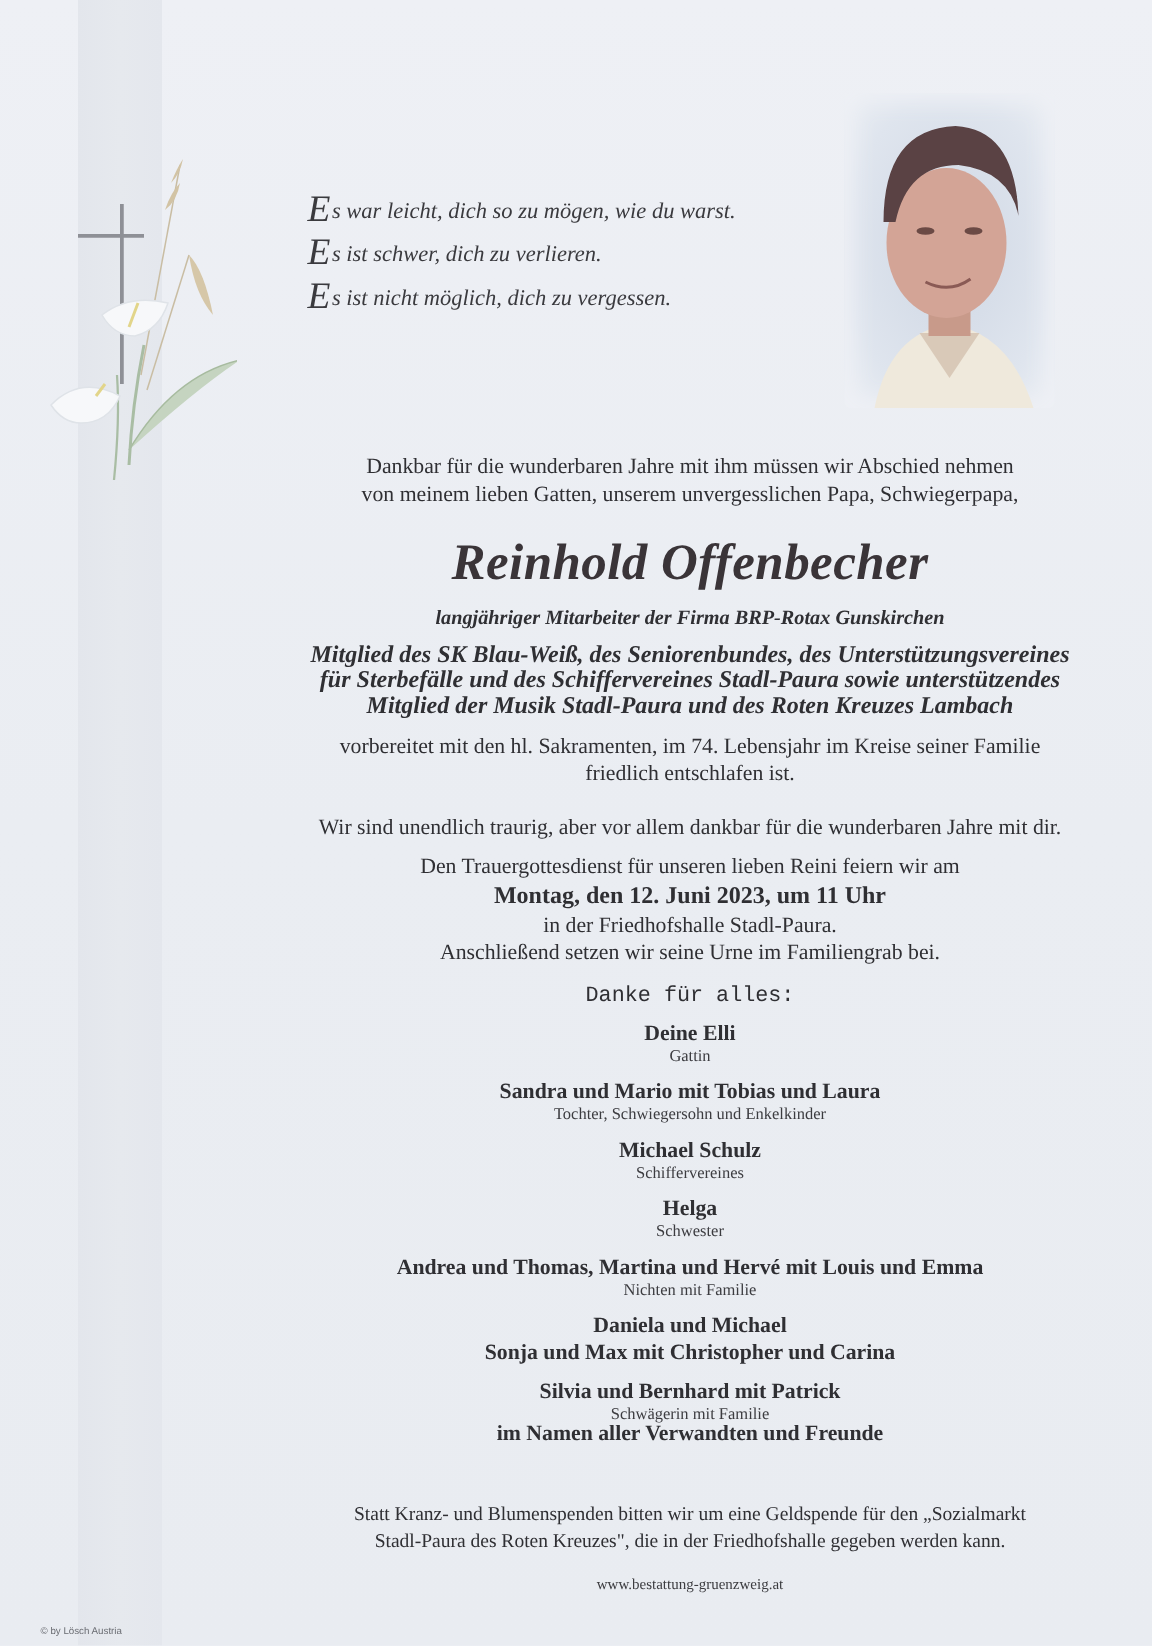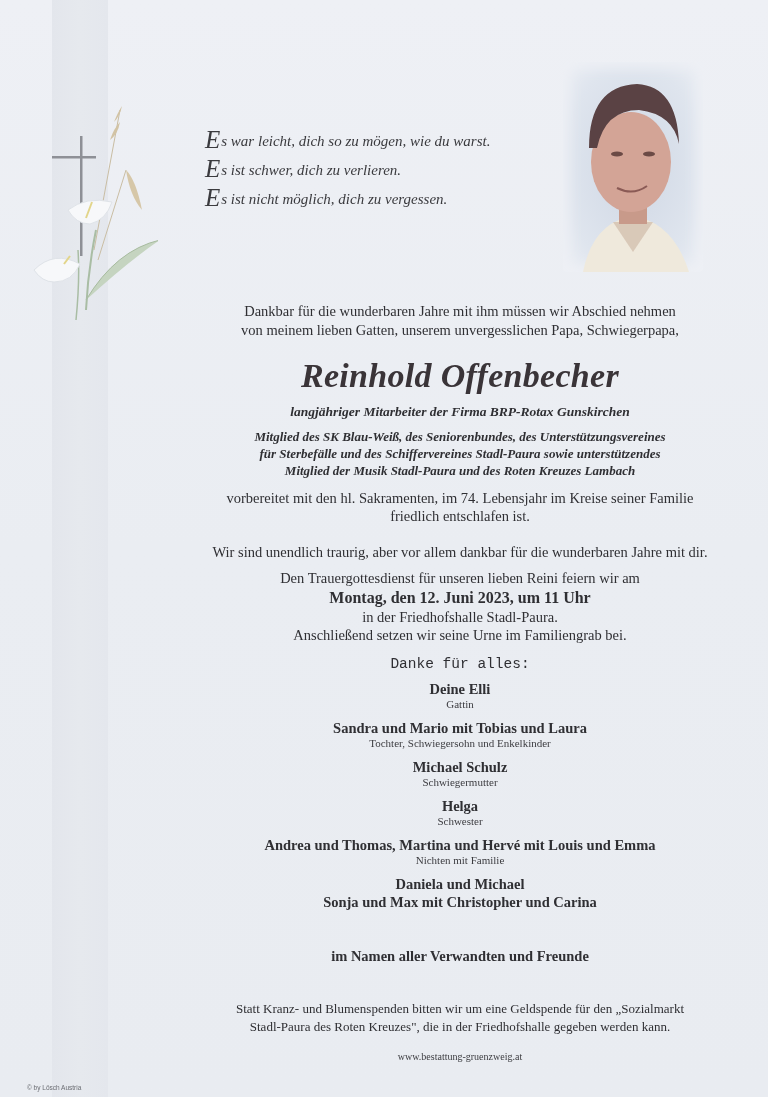--- a/index.html
+++ b/index.html
@@ -27,21 +27,21 @@
       position: absolute; left: 563px; top: 62px; width: 140px; height: 210px;
       border-radius: 4px;
       background: radial-gradient(ellipse at 50% 50%, #cfd7e4 0%, #dfe5ee 70%, #eceff4 100%);
       box-shadow: 0 0 14px 6px #eef0f5 inset;
       overflow: hidden;
     }
     .center { position: absolute; left: 160px; width: 600px; text-align: center; }
     .intro { top: 302px; font-size: 14.5px; line-height: 19px; }
     .name { top: 357px; font-size: 34px; font-weight: bold; font-style: italic; color: #3a3438; letter-spacing: 0.3px; }
     .employer { top: 404px; font-size: 13.5px; font-weight: bold; font-style: italic; }
-    .member { top: 428px; font-size: 13px; font-weight: bold; font-style: italic; line-height: 17px; }
+    .member { top: 428px; font-size: 16px; font-weight: bold; font-style: italic; line-height: 17px; }
     .death { top: 490px; font-size: 14.5px; line-height: 17.5px; }
     .sad { top: 544px; font-size: 14.5px; }
     .service { top: 569px; font-size: 14.5px; line-height: 18px; }
     .service .bold { font-weight: bold; font-size: 16px; line-height: 21px; }
     .thanks { top: 656px; font-size: 14.5px; font-family: Liberation Mono, monospace; }
     .mourners { top: 680px; }
     .mourner { margin-bottom: 8px; }
     .mourner .names { font-weight: bold; font-size: 14.5px; line-height: 18px; }
     .mourner .rel { font-size: 11px; line-height: 13px; color: #3c3c40; }
     .closing { top: 948px; font-size: 14.5px; font-weight: bold; }
@@ -131,33 +131,37 @@
     <div class="mourner">
       <div class="names">Deine Elli</div>
       <div class="rel">Gattin</div>
     </div>
     <div class="mourner">
       <div class="names">Sandra und Mario mit Tobias und Laura</div>
       <div class="rel">Tochter, Schwiegersohn und Enkelkinder</div>
     </div>
     <div class="mourner">
       <div class="names">Michael Schulz</div>
-      <div class="rel">Schwiegermutter</div>
+      <div class="rel">Schiffervereines</div>
     </div>
     <div class="mourner">
       <div class="names">Helga</div>
       <div class="rel">Schwester</div>
     </div>
     <div class="mourner">
       <div class="names">Andrea und Thomas, Martina und Hervé mit Louis und Emma</div>
       <div class="rel">Nichten mit Familie</div>
     </div>
     <div class="mourner">
       <div class="names">Daniela und Michael</div>
       <div class="names">Sonja und Max mit Christopher und Carina</div>
+    </div>
+    <div class="mourner">
+      <div class="names">Silvia und Bernhard mit Patrick</div>
+      <div class="rel">Schwägerin mit Familie</div>
     </div>
   </div>
 
   <div class="center closing">im Namen aller Verwandten und Freunde</div>
 
   <div class="center donation">
     <div>Statt Kranz- und Blumenspenden bitten wir um eine Geldspende für den „Sozialmarkt</div>
     <div>Stadl-Paura des Roten Kreuzes", die in der Friedhofshalle gegeben werden kann.</div>
   </div>
 

